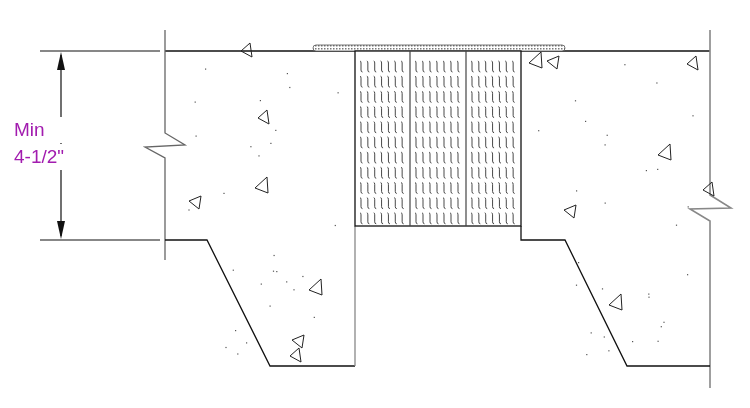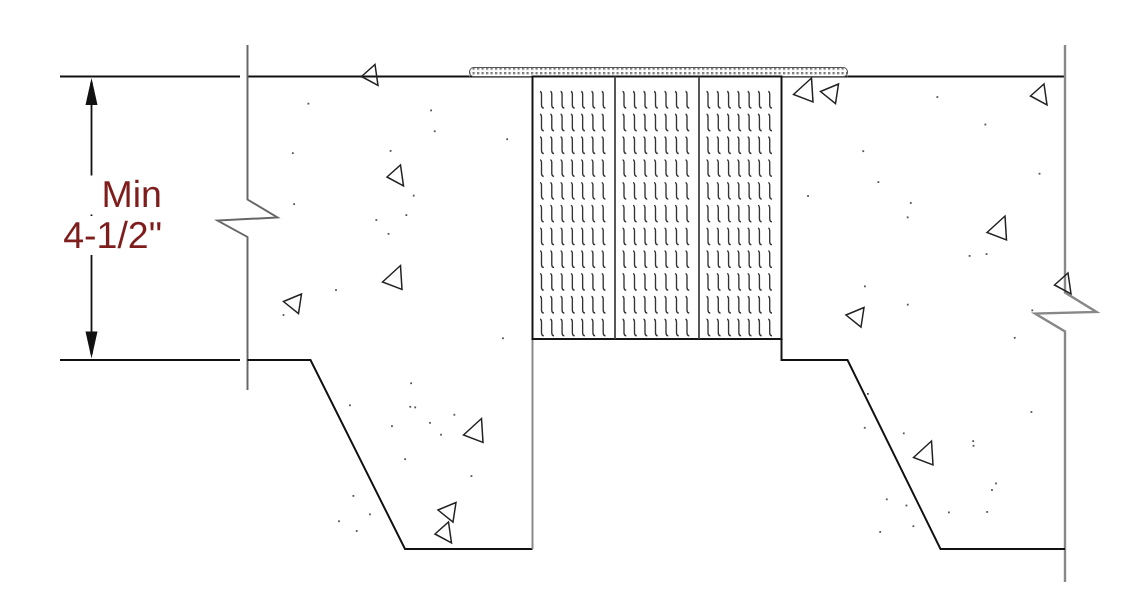--- a/index.html
+++ b/index.html
@@ -1,18 +1,18 @@
 <!DOCTYPE html>
 <html><head>
   <meta charset="utf-8">
   <style>
     html, body { margin: 0; padding: 0; background: #ffffff; }
     body { width: 750px; height: 408px; position: relative; overflow: hidden; font-family: "Liberation Sans", sans-serif; }
     #drawing { position: absolute; left: 0; top: 0; }
-    .dim-label { position: absolute; left: 14px; width: 94px; text-align: right; font-size: 25px; color: #7f1d1d; line-height: 26px; background: #fff; }
+    .dim-label { position: absolute; left: 14px; width: 94px; text-align: left; font-size: 19px; color: #a21caf; line-height: 26px; background: #fff; }
     #dim-line1 { top: 117px; }
     #dim-line2 { top: 144px; }
   </style>
 </head>
 <body>
 
 <svg id="drawing" width="750" height="408" viewBox="0 0 750 408" xmlns="http://www.w3.org/2000/svg">
   <defs>
     <pattern id="grate-pattern" patternUnits="userSpaceOnUse" width="3" height="3">
       <rect width="3" height="3" fill="#ffffff"></rect>

